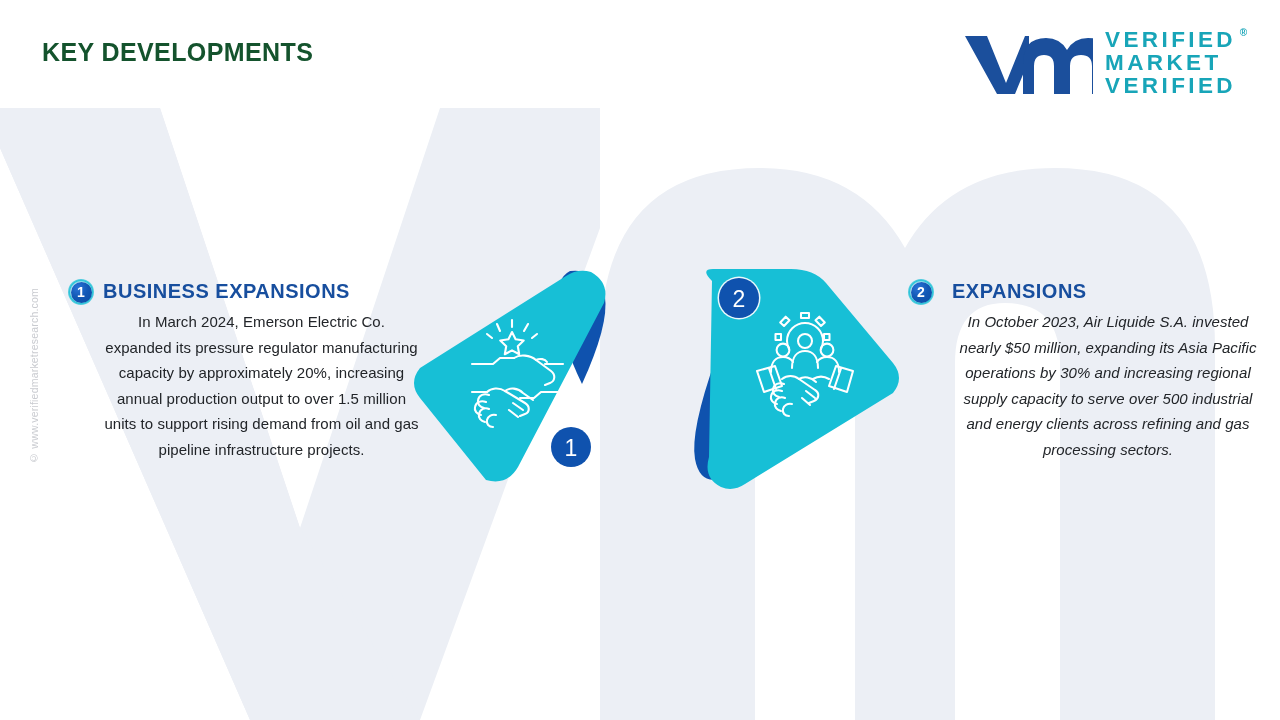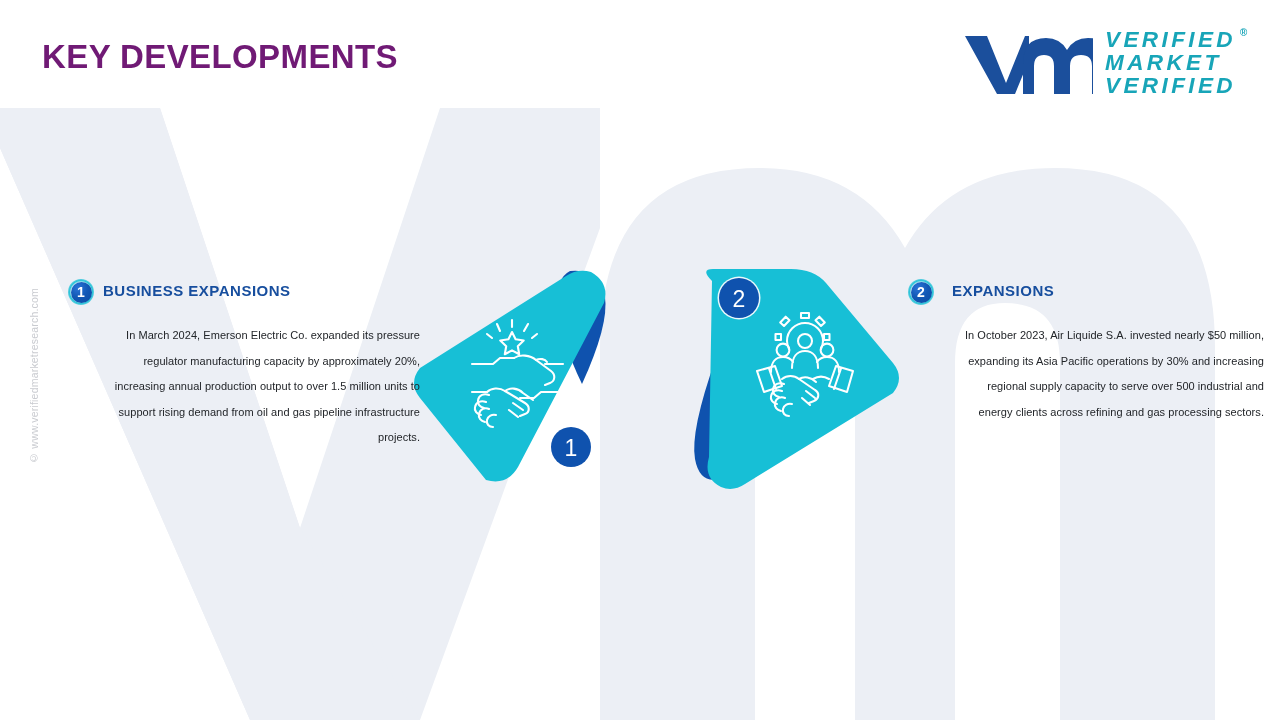--- a/index.html
+++ b/index.html
@@ -32,37 +32,36 @@
     height: 612px;
     z-index: 0;
     pointer-events: none;
   }
 
   
   #page-title {
     position: absolute;
     left: 42px;
     top: 38px;
-    font-size: 33px;
+    font-size: 25px;
     font-weight: bold;
     letter-spacing: 0.4px;
-    color: #701a75;
+    color: #14532d;
     z-index: 5;
     white-space: nowrap;
   }
 
   #brand-logo {
     position: absolute;
     right: 44px;
     top: 26px;
     z-index: 5;
     display: flex;
     align-items: center;
     gap: 12px;
-    font-style: italic;
   }
   #brand-mark { display: block; }
   #brand-wordmark {
     position: relative;
     color: #18A5B8;
     font-size: 22.5px;
     font-weight: bold;
     letter-spacing: 3.4px;
     line-height: 23px;
     text-align: left;
@@ -142,37 +141,37 @@
     align-items: center;
     justify-content: center;
     color: #ffffff;
     font-size: 14px;
     font-weight: bold;
     line-height: 1;
     padding-bottom: 1px;
   }
   .col-title {
     color: #174E9E;
-    font-size: 15px;
+    font-size: 20px;
     font-weight: bold;
     letter-spacing: 0.5px;
     line-height: 22px;
     padding-top: 2px;
     white-space: nowrap;
   }
   .col-body {
-    margin-top: 18px;
+    margin-top: 4px;
     padding-left: 35px;
     color: #222529;
-    font-size: 11px;
+    font-size: 15px;
     line-height: 25.6px;
     letter-spacing: 0.05px;
-    text-align: right;
-  }
-  #col-right .col-body { padding-left: 44px; }
+    text-align: center;
+  }
+  #col-right .col-body { padding-left: 44px; font-style: italic; }
   #col-right .col-head { gap: 18px; }
 
   
   #shapes {
     position: absolute;
     left: 0; top: 0;
     width: 1280px; height: 720px;
     z-index: 5;
     pointer-events: none;
   }

